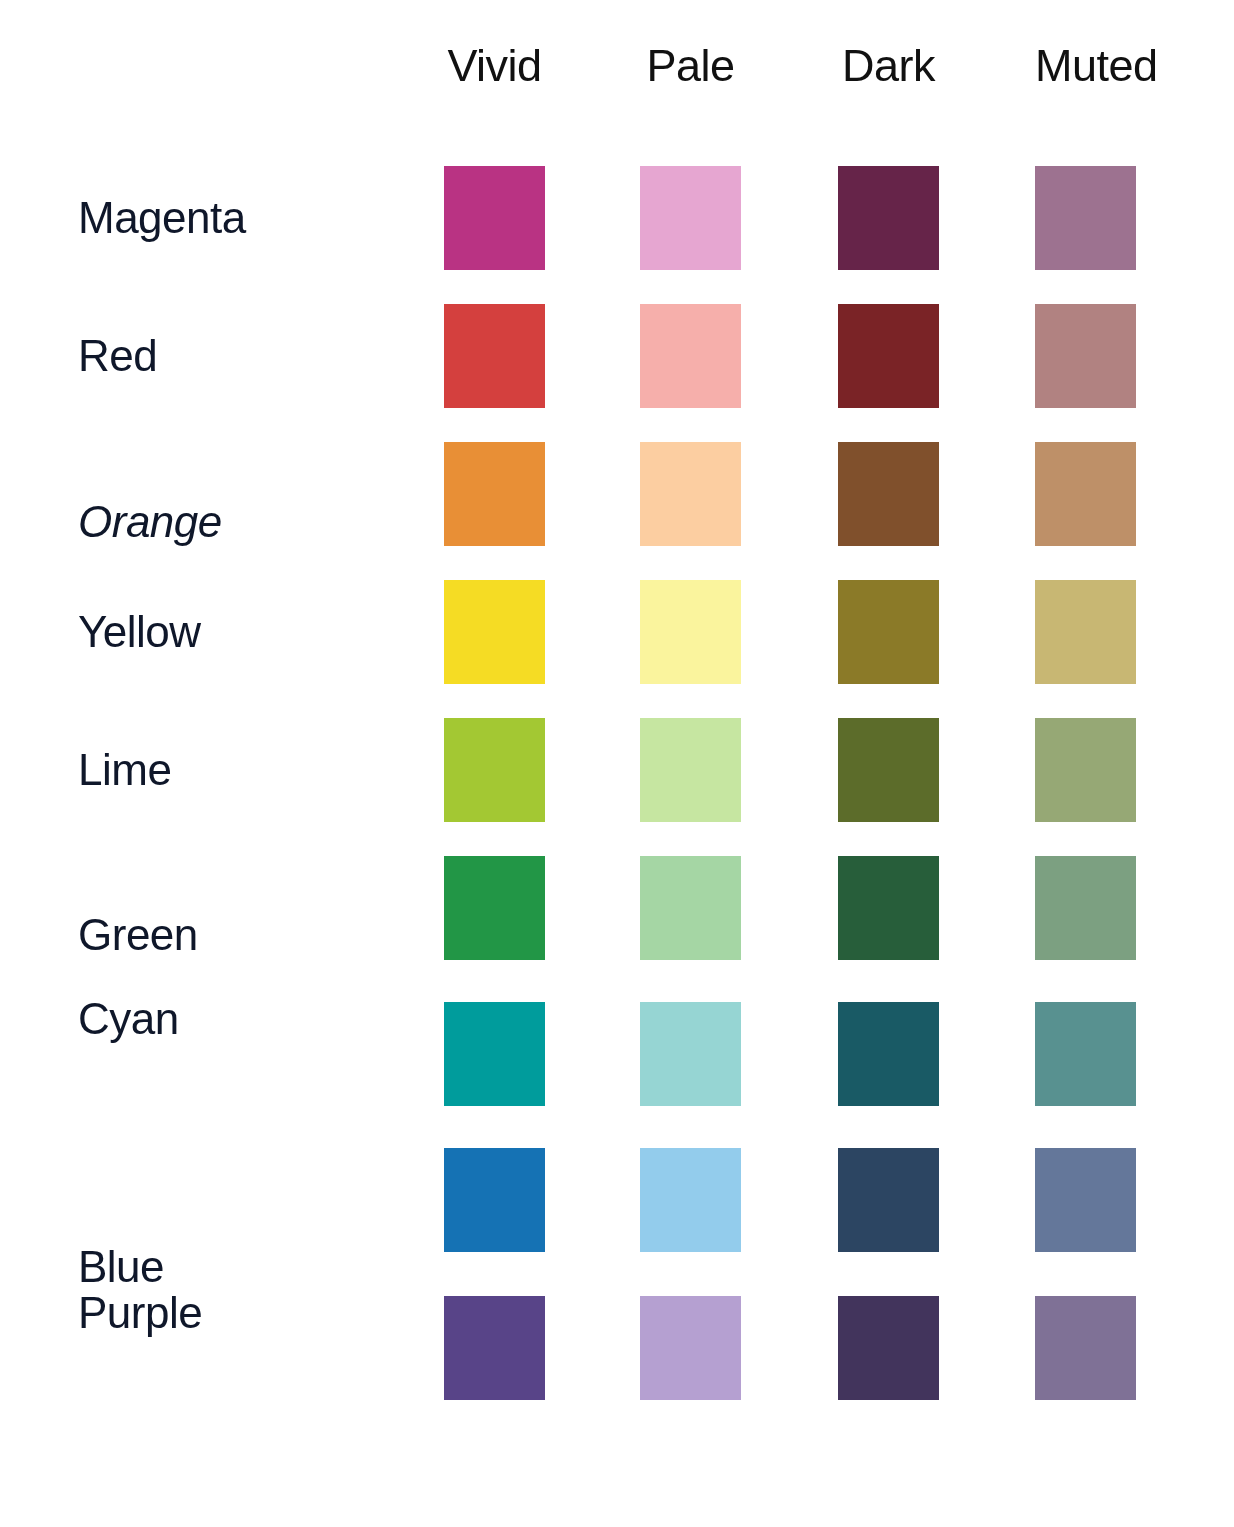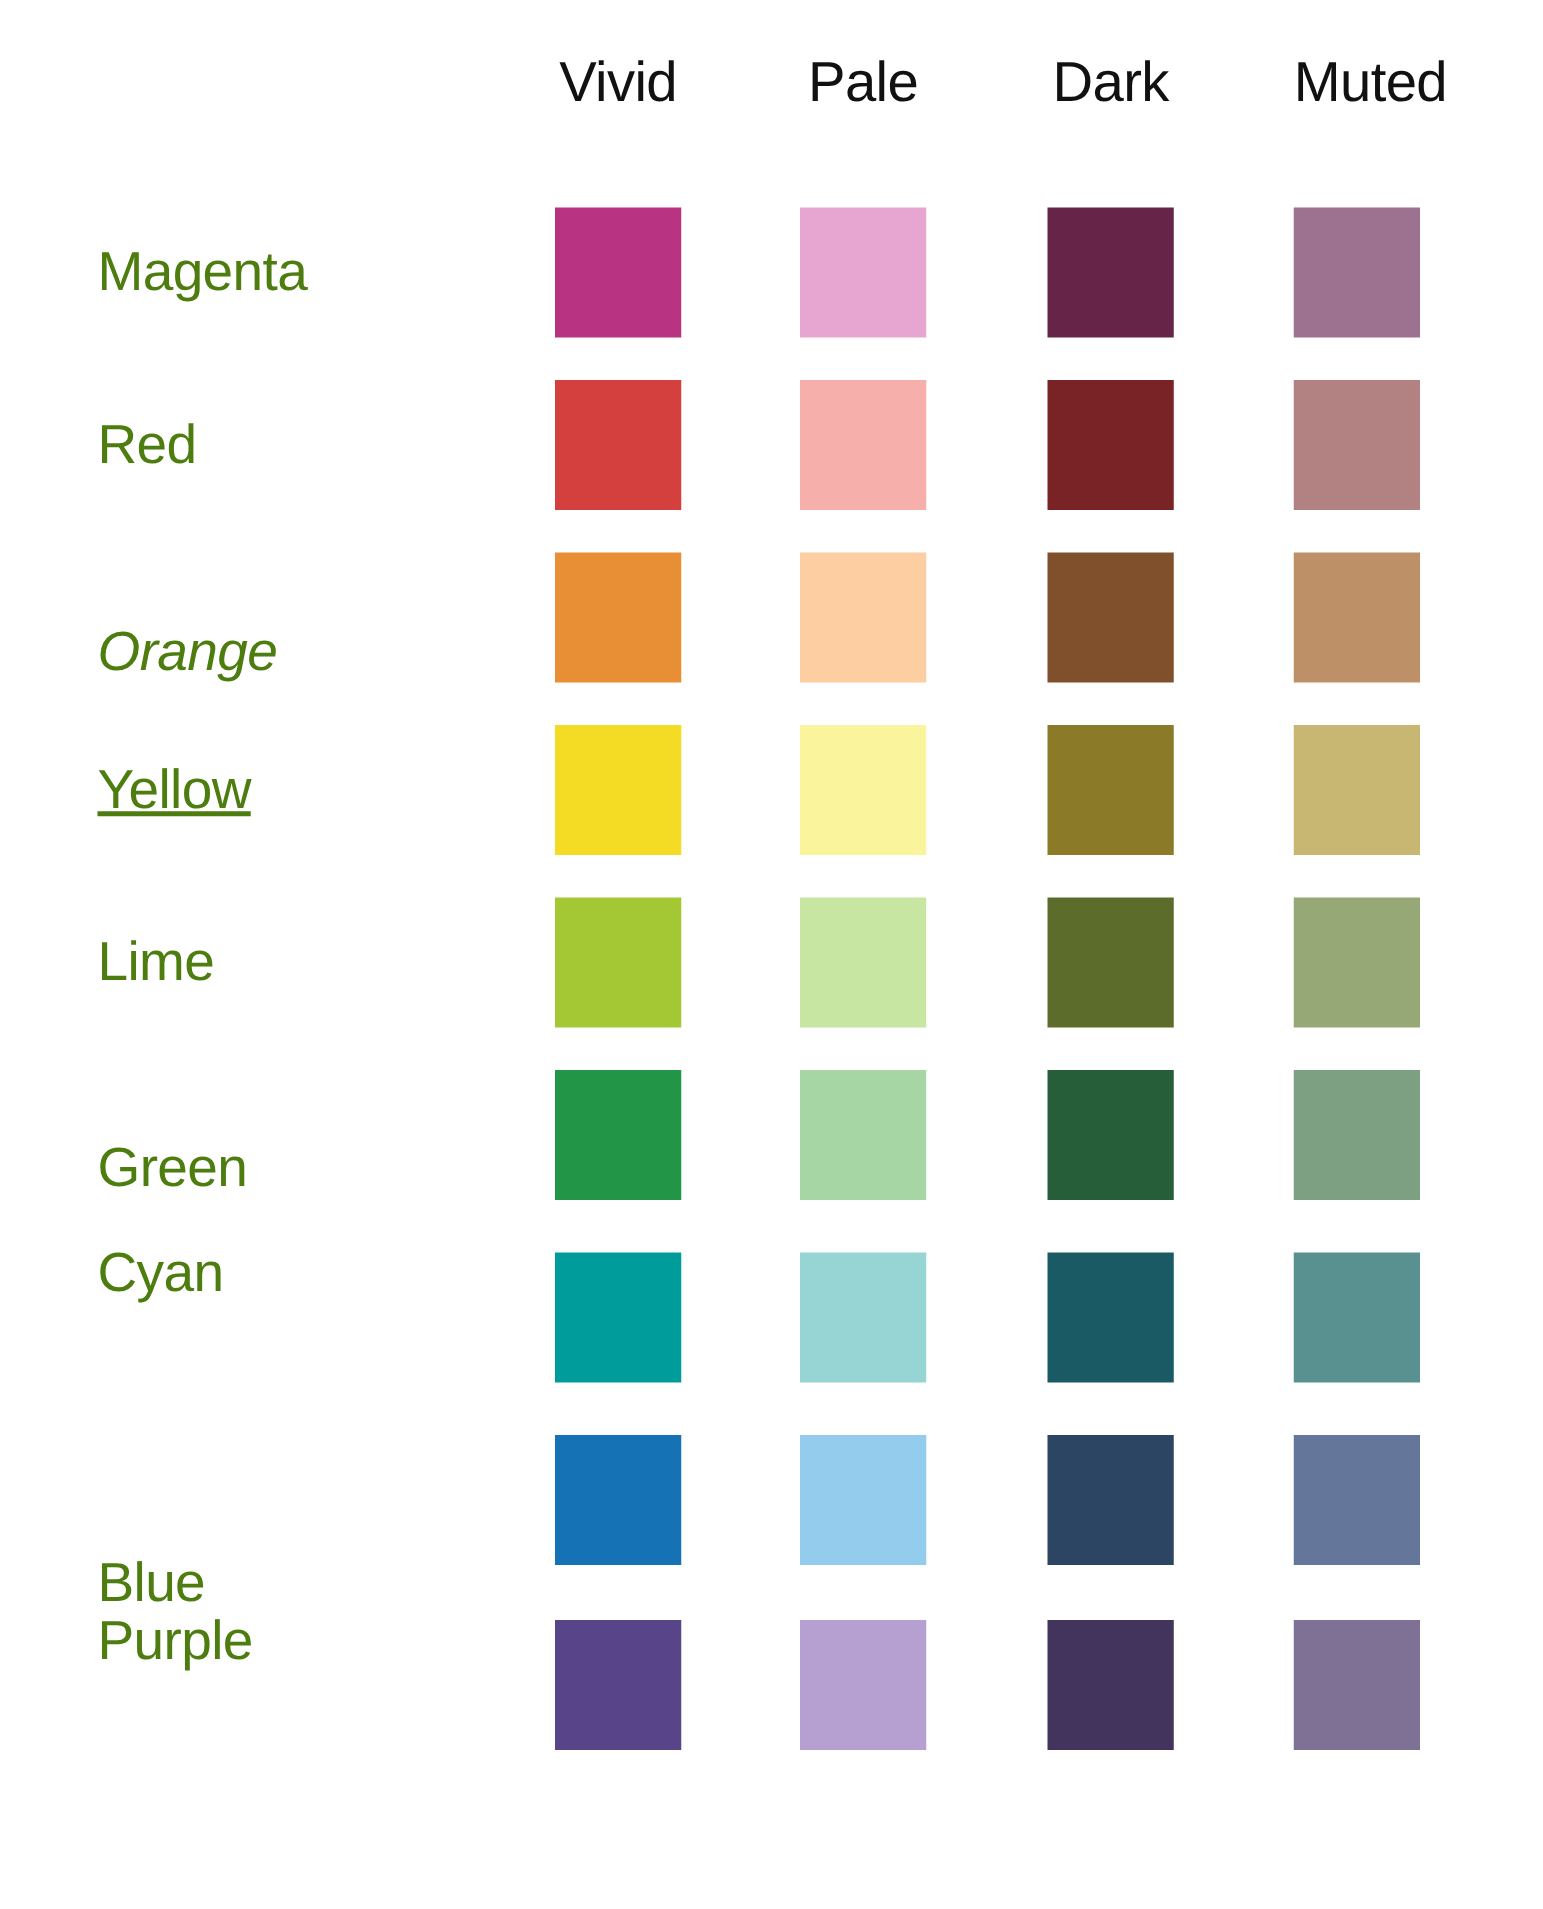--- a/index.html
+++ b/index.html
@@ -42,21 +42,21 @@
   .col-header > span { display: inline-block; }
   
   .row-label {
     position: absolute;
     left: 78px;
     width: 350px;
     font-size: 44px;
     font-weight: 400;
     letter-spacing: -0.5px;
     line-height: 70px;
-    color: #4d7c0f;
+    color: #0f172a;
     text-align: left;
   }
   .row-label .line { display: block; }
   
   .swatch {
     position: absolute;
     width: 101px;
     height: 104px;
   }
 </style>
@@ -84,21 +84,21 @@
       <div class="swatch" style="left: 640px; top: 304px; width: 101px; height: 104px; background: rgb(246, 175, 171);"></div>
       <div class="swatch" style="left: 838px; top: 304px; width: 101px; height: 104px; background: rgb(122, 35, 38);"></div>
       <div class="swatch" style="left: 1035px; top: 304px; width: 101px; height: 104px; background: rgb(177, 130, 129);"></div>
       <div class="row-label" style="top: 487px; font-style: italic;">
         <span class="line">Orange</span>
       </div>
       <div class="swatch" style="left: 444px; top: 442px; width: 101px; height: 104px; background: rgb(232, 143, 54);"></div>
       <div class="swatch" style="left: 640px; top: 442px; width: 101px; height: 104px; background: rgb(252, 206, 161);"></div>
       <div class="swatch" style="left: 838px; top: 442px; width: 101px; height: 104px; background: rgb(128, 80, 44);"></div>
       <div class="swatch" style="left: 1035px; top: 442px; width: 101px; height: 104px; background: rgb(190, 144, 104);"></div>
-      <div class="row-label" style="top: 597px; text-decoration: underline;">
+      <div class="row-label" style="top: 597px;">
         <span class="line">Yellow</span>
       </div>
       <div class="swatch" style="left: 444px; top: 580px; width: 101px; height: 104px; background: rgb(245, 220, 36);"></div>
       <div class="swatch" style="left: 640px; top: 580px; width: 101px; height: 104px; background: rgb(250, 244, 157);"></div>
       <div class="swatch" style="left: 838px; top: 580px; width: 101px; height: 104px; background: rgb(139, 122, 40);"></div>
       <div class="swatch" style="left: 1035px; top: 580px; width: 101px; height: 104px; background: rgb(200, 183, 115);"></div>
       <div class="row-label" style="top: 735px;">
         <span class="line">Lime</span>
       </div>
       <div class="swatch" style="left: 444px; top: 718px; width: 101px; height: 104px; background: rgb(163, 200, 51);"></div>

